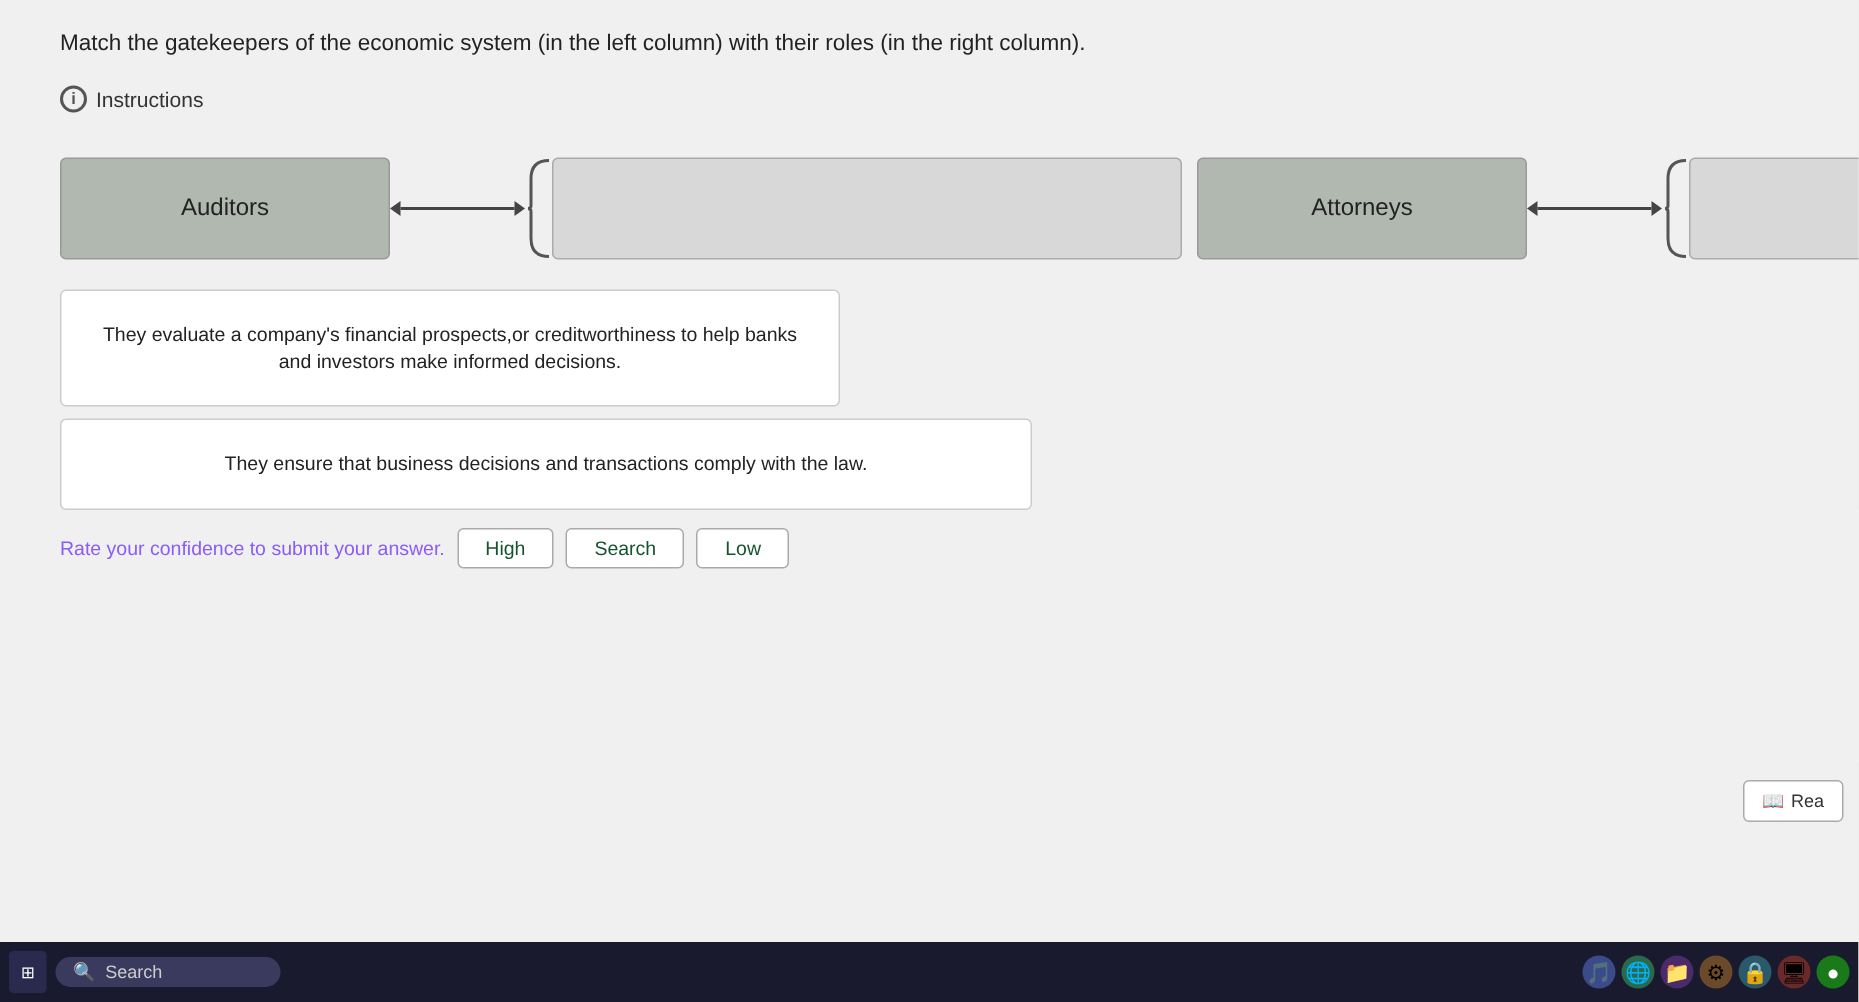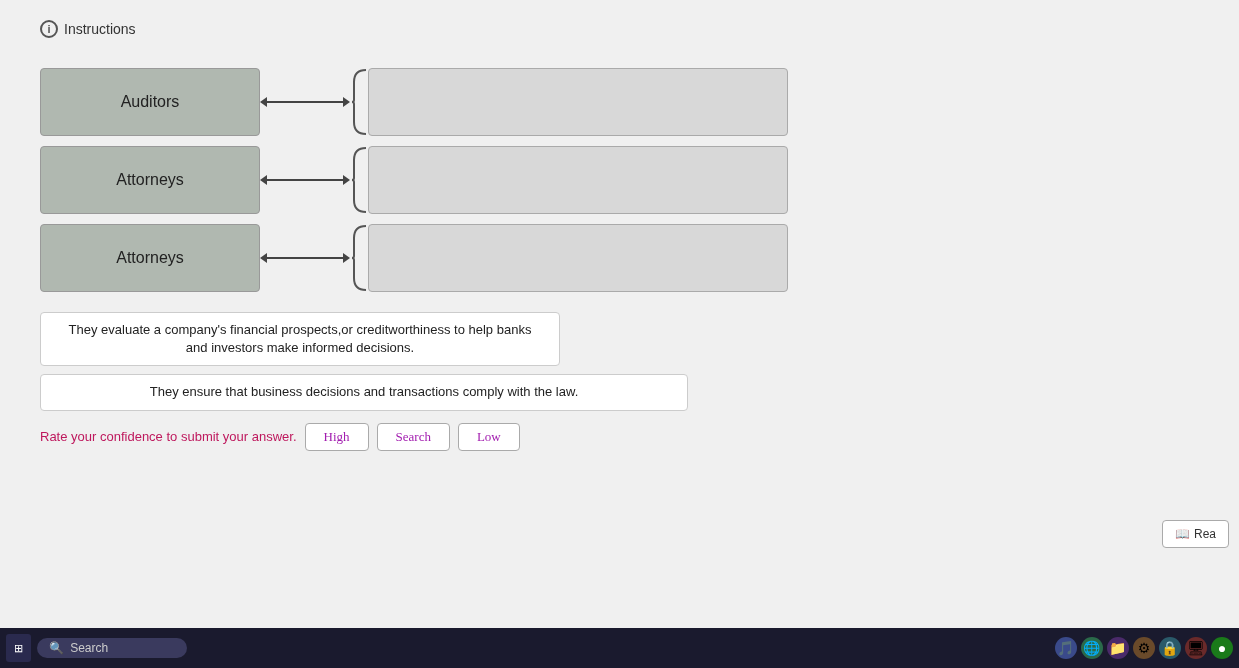--- a/index.html
+++ b/index.html
@@ -67,23 +67,23 @@
       align-items: center;
       justify-content: center;
       font-size: 11px;
       font-weight: bold;
       color: #555;
       flex-shrink: 0;
     }
 
     .matching-section {
       display: flex;
-      flex-direction: column;
       gap: 10px;
       margin-bottom: 20px;
+      align-items: center;
     }
 
     .match-row {
       display: flex;
       align-items: center;
       gap: 0;
     }
 
     .left-label {
       background: #b0b8b0;
@@ -118,21 +118,21 @@
 
     .answer-row {
       display: flex;
       gap: 10px;
     }
 
     .answer-card {
       background: white;
       border: 1px solid #ccc;
       border-radius: 4px;
-      padding: 8px 16px;
+      padding: 20px 16px;
       font-size: 13px;
       color: #222;
       text-align: center;
       line-height: 1.4;
     }
 
     .answer-card.wide {
       flex: 1;
       max-width: 520px;
     }
@@ -147,32 +147,31 @@
 
     .bottom-row {
       display: flex;
       align-items: center;
       gap: 8px;
       margin-top: 4px;
     }
 
     .confidence-label {
       font-size: 13px;
-      color: #be185d;
+      color: #8b5cf6;
     }
 
     .confidence-btn {
       background: white;
       border: 1px solid #aaa;
       border-radius: 4px;
       padding: 5px 18px;
       font-size: 13px;
-      color: #a21caf;
+      color: #14532d;
       cursor: pointer;
-      font-family: Liberation Serif, serif;
     }
 
     .read-btn {
       position: absolute;
       right: 10px;
       bottom: 120px;
       background: white;
       border: 1px solid #aaa;
       border-radius: 4px;
       padding: 6px 12px;
@@ -284,20 +283,21 @@
 
 <div class="header-bar">
   <div class="header-text">
     <span>raw</span><br>
     <span>Hill</span>
   </div>
 </div>
 
 <div class="main-content">
 
+  <p class="instruction-title">Match the gatekeepers of the economic system (in the left column) with their roles (in the right column).</p>
 
   <div class="instructions-link">
     <span class="info-circle">i</span>
     <span>Instructions</span>
   </div>
 
   <div class="matching-section">
 
     <div class="match-row">
       <div class="left-label">

